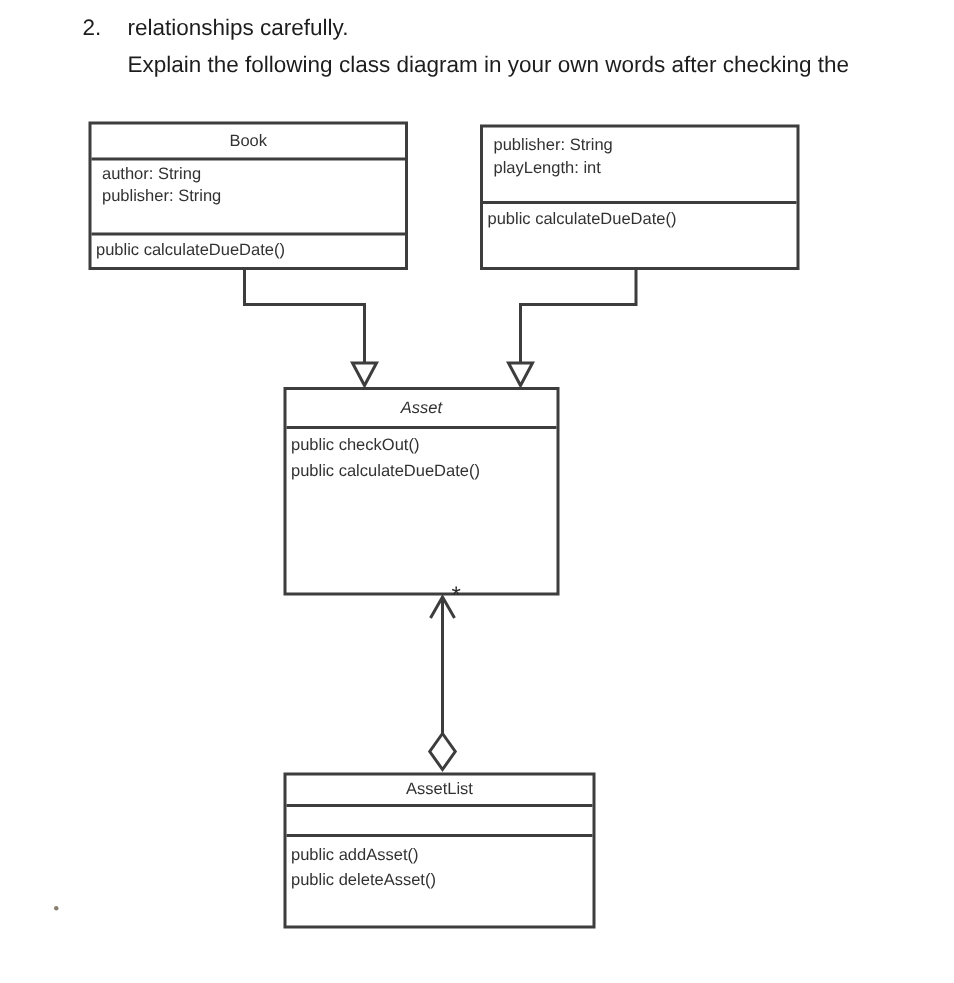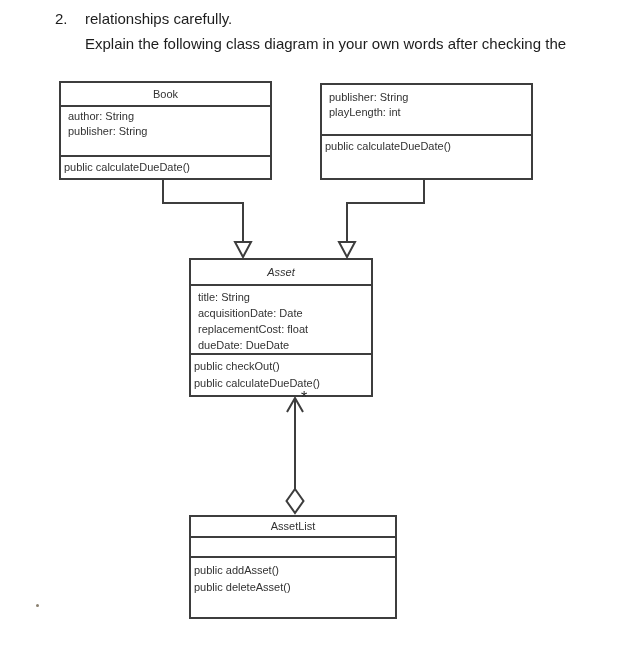--- a/index.html
+++ b/index.html
@@ -130,26 +130,20 @@
       <div>publisher: String</div>
       <div>playLength: int</div>
     </div>
     <div class="uml-methods">
       <div>public calculateDueDate()</div>
     </div>
   </div>
 
   <div class="uml-class" id="box-asset" style="left:189px; top:258px; width:184px; height:139px;">
     <div class="uml-title abstract">Asset</div>
-    <div class="uml-attrs">
-      <div>title: String</div>
-      <div>acquisitionDate: Date</div>
-      <div>replacementCost: float</div>
-      <div>dueDate: DueDate</div>
-    </div>
     <div class="uml-methods">
       <div>public checkOut()</div>
       <div>public calculateDueDate()</div>
     </div>
   </div>
 
   <div class="uml-class" id="box-assetlist" style="left:189px; top:515px; width:208px; height:104px;">
     <div class="uml-title">AssetList</div>
     <div class="uml-attrs"></div>
     <div class="uml-methods">

